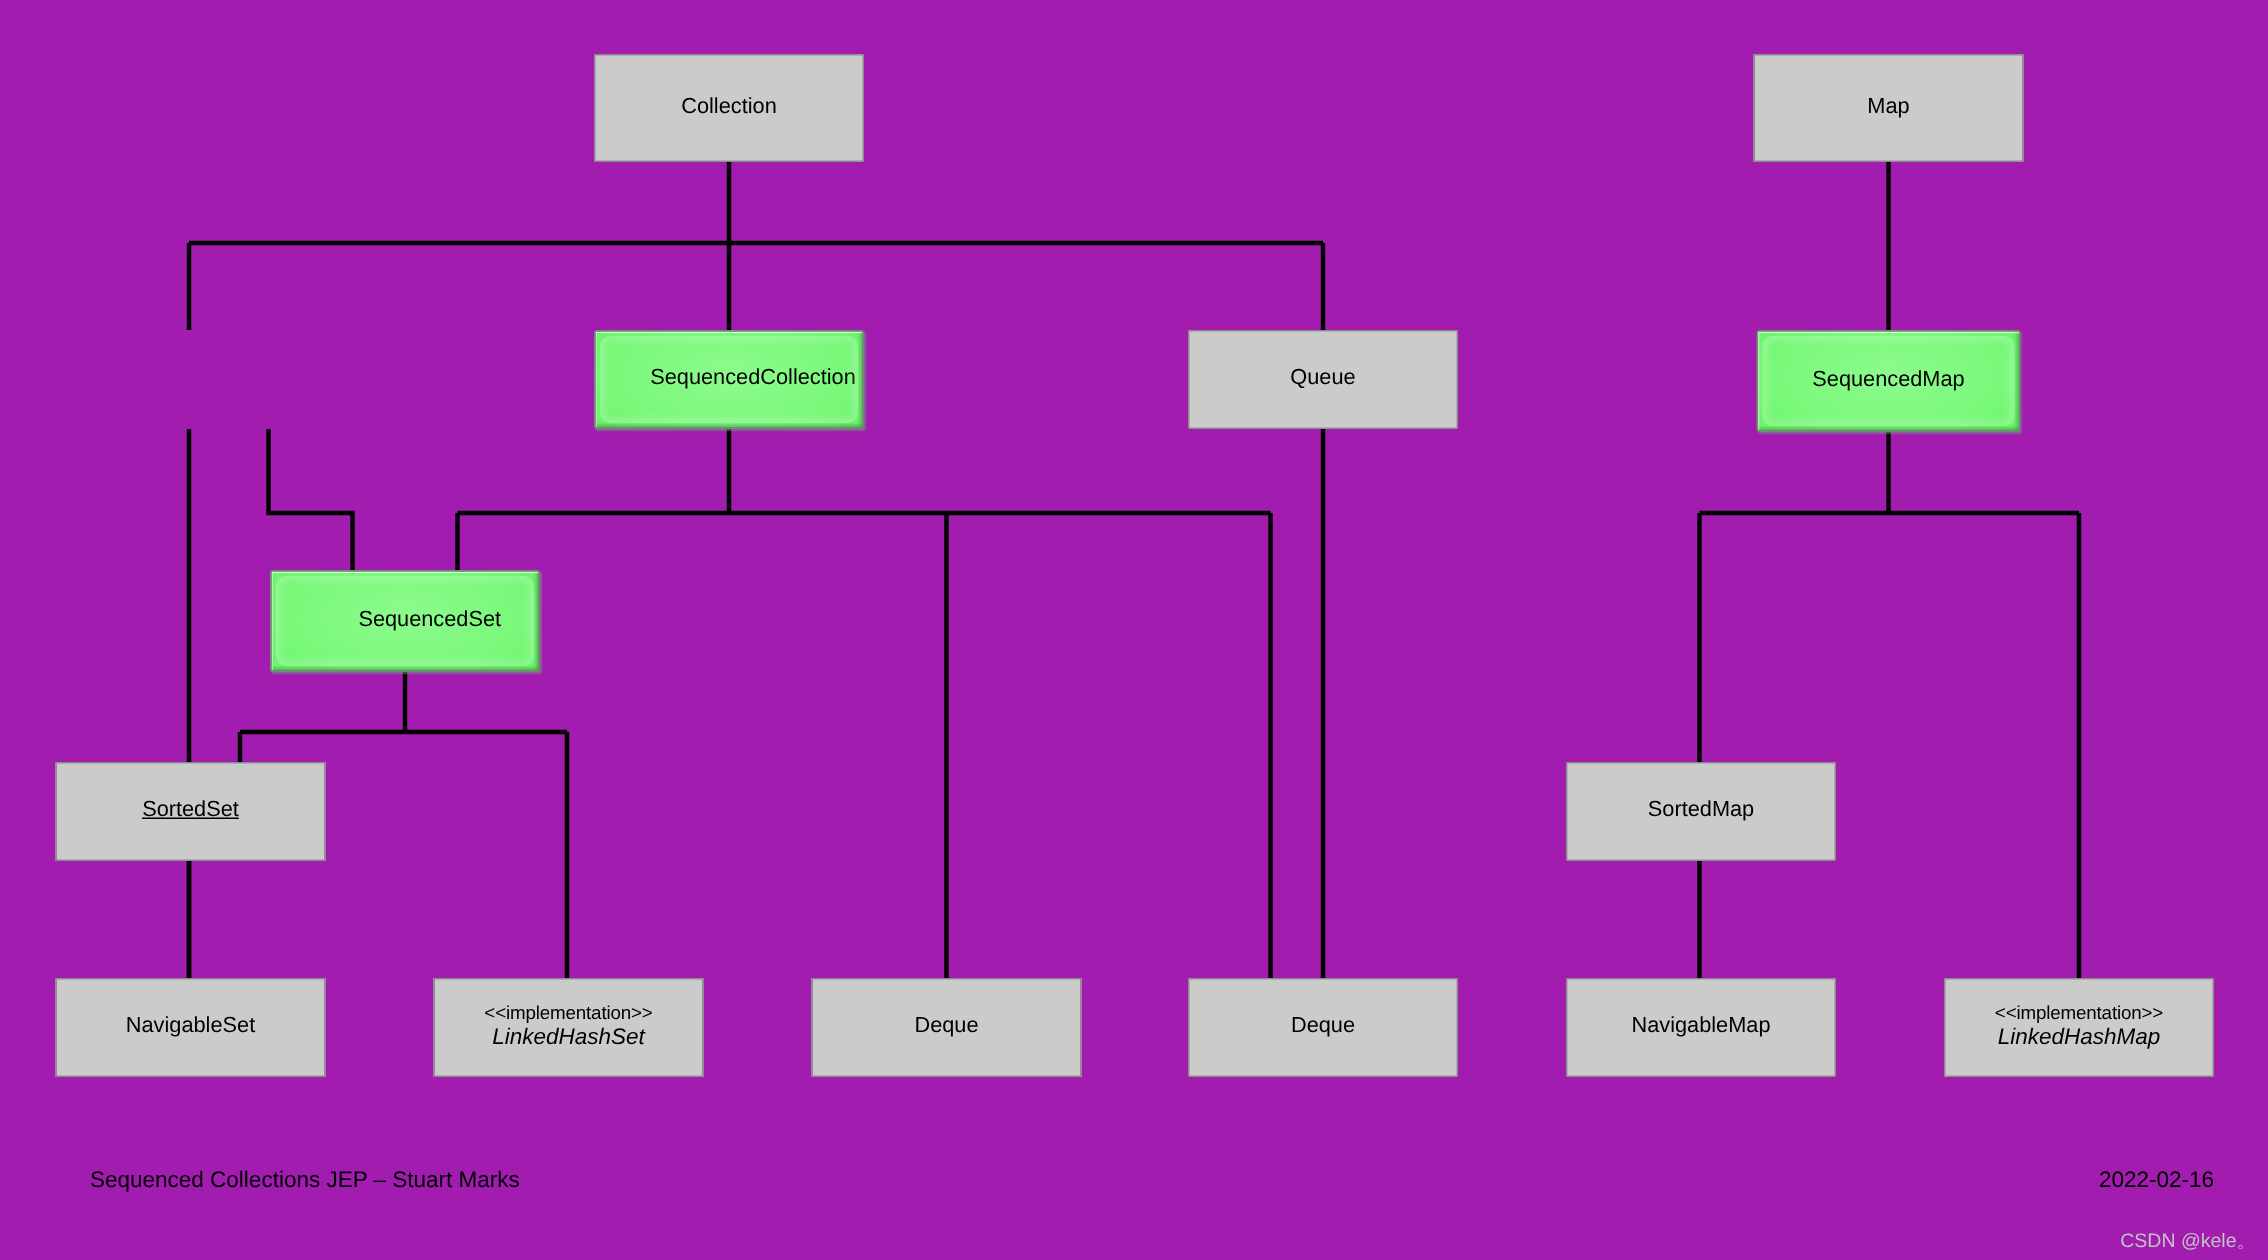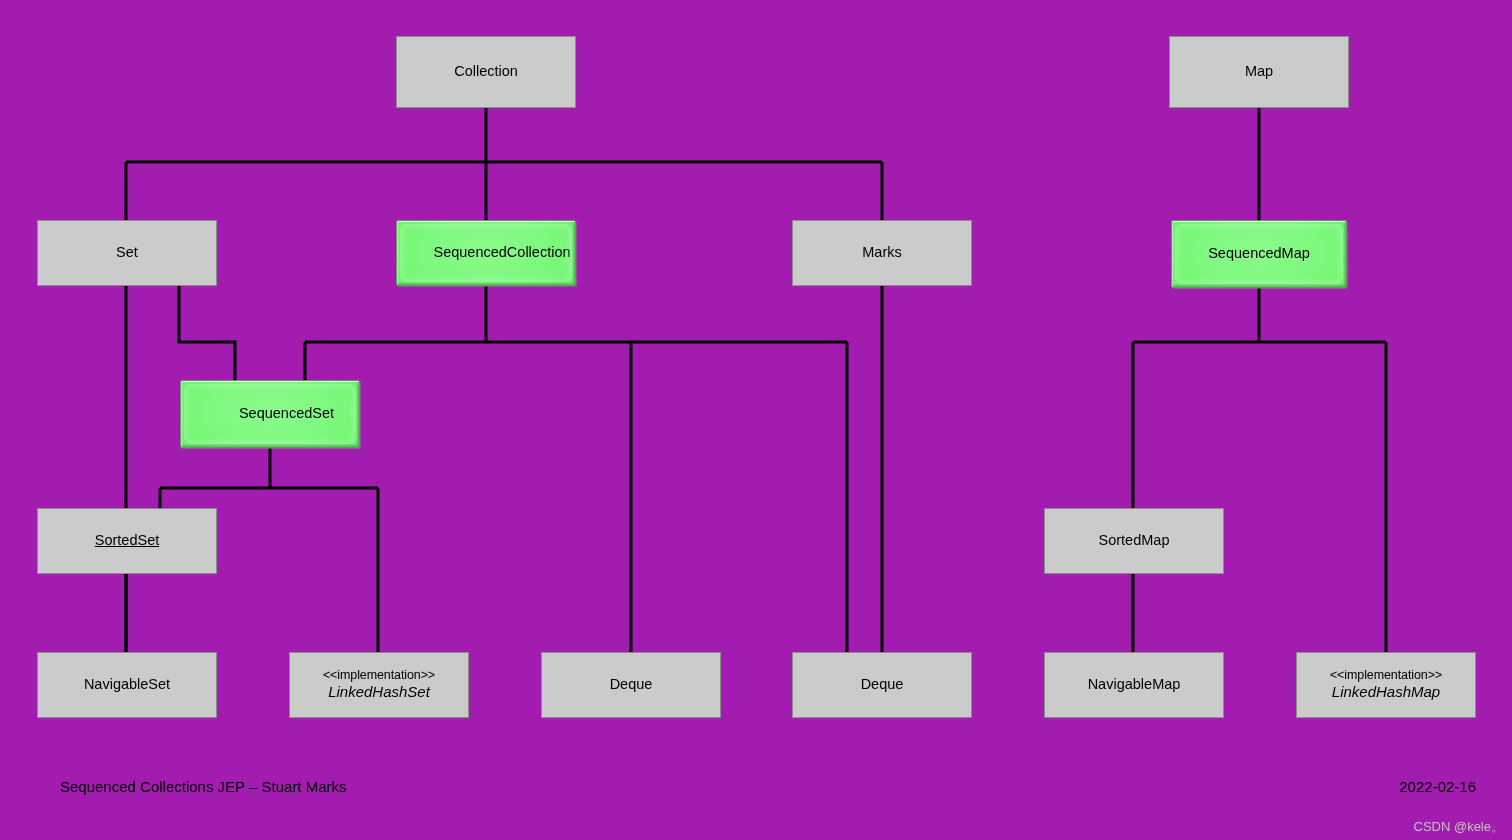--- a/index.html
+++ b/index.html
@@ -141,30 +141,27 @@
   </svg>
 
   <div class="node iface" style="left:396px; top:36px; width:180px; height:72px;">
     <span>Collection</span>
   </div>
 
   <div class="node iface" style="left:1169px; top:36px; width:180px; height:72px;">
     <span>Map</span>
   </div>
 
-  <div class="node iface" style="left:37px; top:220px; width:180px; height:66px;">
-    <span>Set</span>
-  </div>
 
   <div class="node highlight" style="left:396px; top:220px; width:180px; height:66px;padding-left:32px;">
     <span>SequencedCollection</span>
   </div>
 
   <div class="node iface" style="left:792px; top:220px; width:180px; height:66px;">
-    <span>Marks</span>
+    <span>Queue</span>
   </div>
 
   <div class="node highlight" style="left:1171px; top:220px; width:176px; height:68px;">
     <span>SequencedMap</span>
   </div>
 
   <div class="node highlight" style="left:180px; top:380px; width:180px; height:68px;padding-left:33px;">
     <span>SequencedSet</span>
   </div>
 

